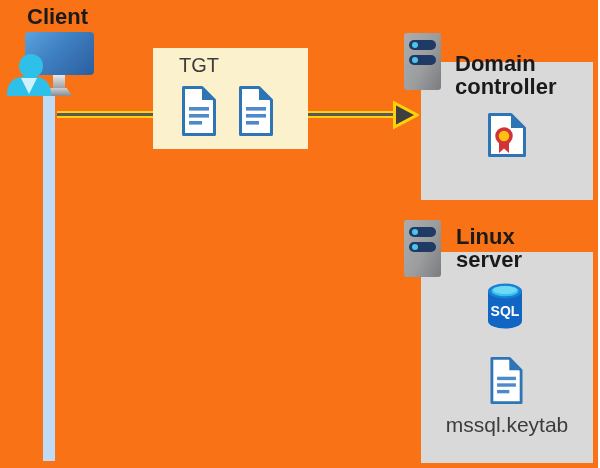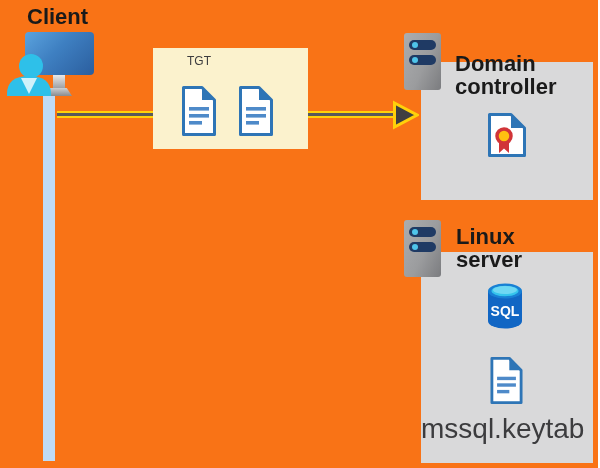--- a/index.html
+++ b/index.html
@@ -4,28 +4,28 @@
 <style>
   html,body { margin:0; padding:0; background:#fff; }
   .canvas {
     position:relative; width:598px; height:468px; background:#f97316;
     font-family:"Liberation Sans", sans-serif; overflow:hidden;
   }
   .abs { position:absolute; }
 
   
   .heading { font-weight:700; font-size:22px; line-height:23px; color:#1a1a1a; }
-  .sub { font-weight:400; font-size:12px; color:#3c3c3e; text-align:center; }
+  .sub { font-weight:400; font-size:20px; color:#3c3c3e; text-align:center; }
 
   .client-label   { left:27px;  top:5px; }
   .dc-label       { left:455px; top:8px;  width:112px;margin-top:44px; }
   .linux-label    { left:456px; top:225px; width:130px; }
   .tgt-label      { left:169px; top:54px; width:60px; }
   .spn-label      { left:226px; top:54px; width:60px; }
-  .keytab-label   { left:421px; top:413px; width:172px; font-weight:400; font-size:28px; color:#3c3c3e; }
+  .keytab-label   { left:421px; top:413px; width:172px; font-weight:400; font-size:21px; color:#3c3c3e; text-align:center; }
 
   
   .v-line { left:43px; top:95px; width:12px; height:366px; background:#bfdbf6; }
 
   
   .arrow-line {
     left:57px; top:111px; width:338px; height:7px;
     background:linear-gradient(180deg,#ffd10a 0,#ffd10a 2px,#58595b 2px,#58595b 5px,#ffd10a 5px,#ffd10a 7px);
   }
   .arrow-head { left:393px; top:100px; }

